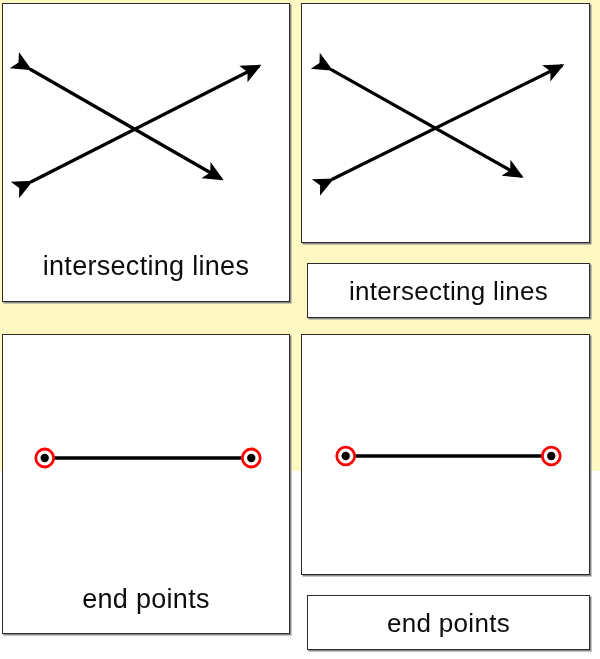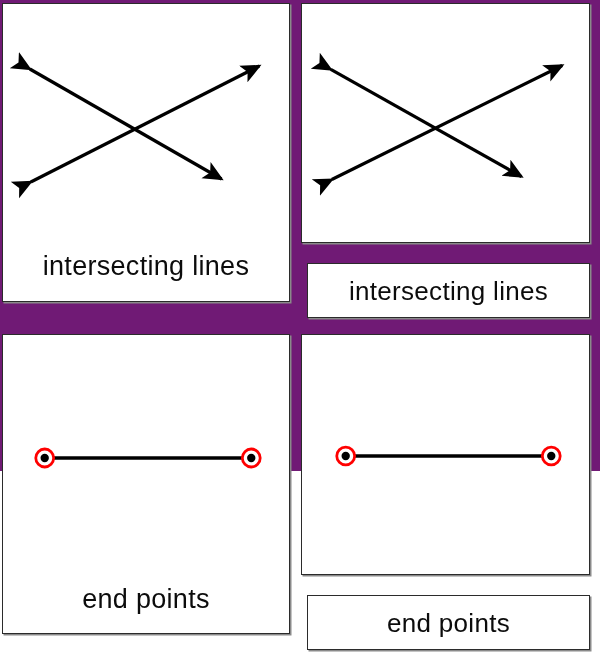--- a/index.html
+++ b/index.html
@@ -11,21 +11,21 @@
   body {
     width: 600px;
     height: 659px;
     font-family: "Liberation Sans", sans-serif;
     overflow: hidden;
   }
   #sheet {
     position: relative;
     width: 600px;
     height: 471px;
-    background: #701a75;
+    background: #fef9c3;
   }
 
   
   .card {
     position: absolute;
     background: #ffffff;
     border: 1px solid #2b2b2b;
     box-sizing: border-box;
     box-shadow: 1.5px 1.5px 0 0 #8a8a8a;
   }

